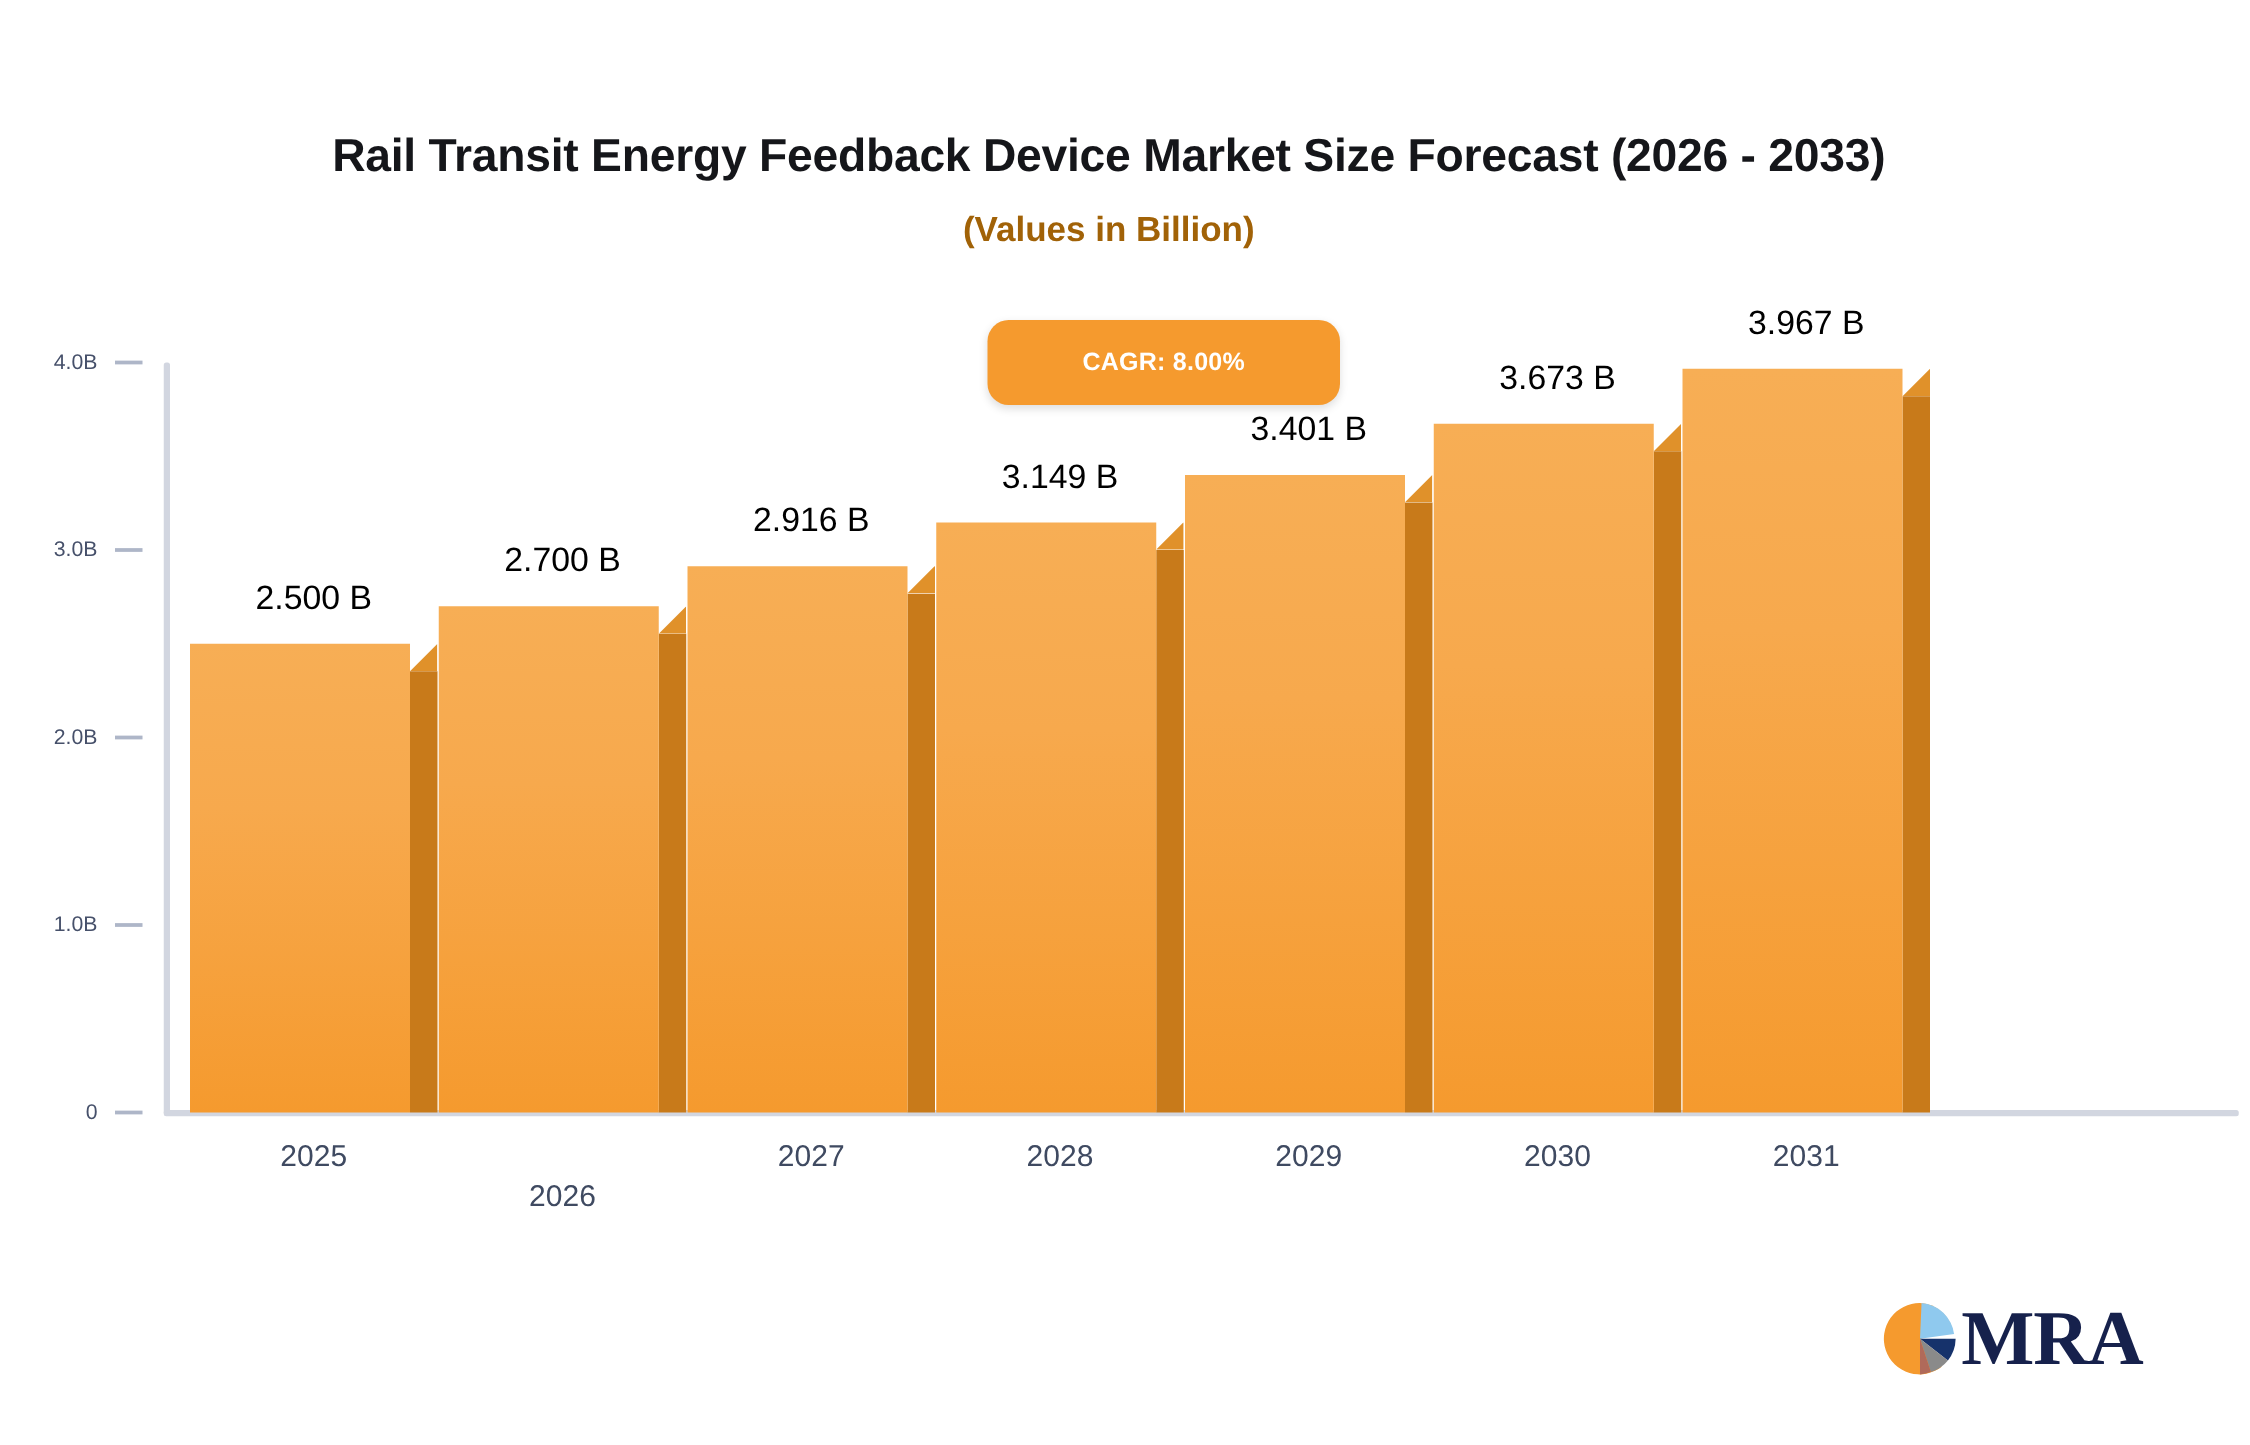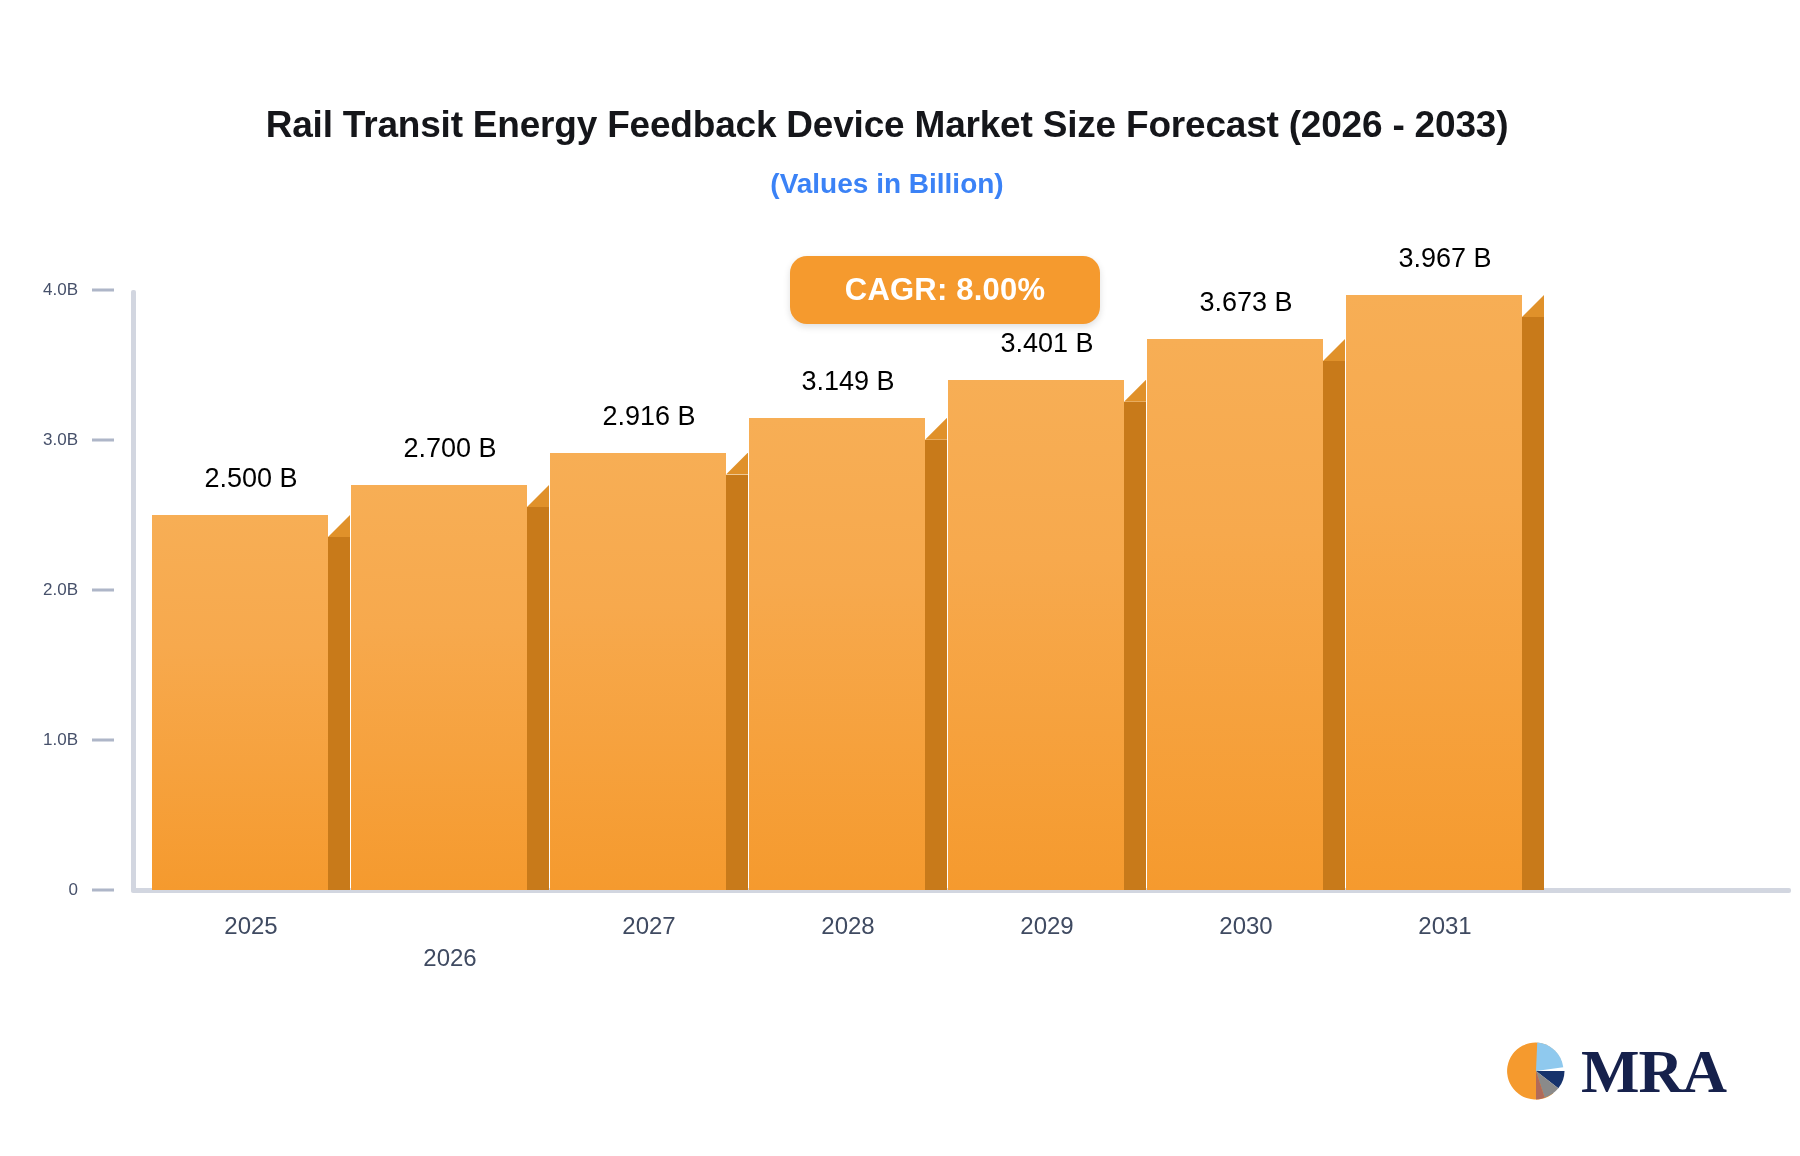--- a/index.html
+++ b/index.html
@@ -33,38 +33,38 @@
     font-size: 37px;
     font-weight: 700;
     color: #15161a;
     letter-spacing: -0.2px;
     line-height: 1.1;
   }
   .chart-subtitle {
     margin-top: 22px;
     font-size: 28px;
     font-weight: 700;
-    color: #3b82f6;
+    color: #a16207;
   }
 
   
   .cagr-badge {
     position: absolute;
     left: 790px;
     top: 256px;
-    width: 310px;
+    width: 282px;
     height: 68px;
     border-radius: 17px;
     background: #F59A2E;
     box-shadow: 0 3px 7px rgba(0,0,0,0.13);
     display: flex;
     align-items: center;
     justify-content: center;
     color: #ffffff;
-    font-size: 31px;
+    font-size: 20px;
     font-weight: 700;
     letter-spacing: 0.2px;
   }
 
   
   .plot {
     position: absolute;
     left: 0;
     top: 0;
     width: 1800px;
@@ -151,21 +151,21 @@
     color: #3f4a61;
   }
 
   
   .logo {
     position: absolute;
     left: 1505px;
     top: 1040px;
     display: flex;
     align-items: center;
-    gap: 14px;
+    gap: 2px;
   }
   .logo-mark { width: 62px; height: 62px; display: block; }
   .logo-text {
     font-family: "Liberation Serif", serif;
     font-size: 62px;
     font-weight: 700;
     color: #16214c;
     line-height: 1;
     letter-spacing: -1px;
   }

